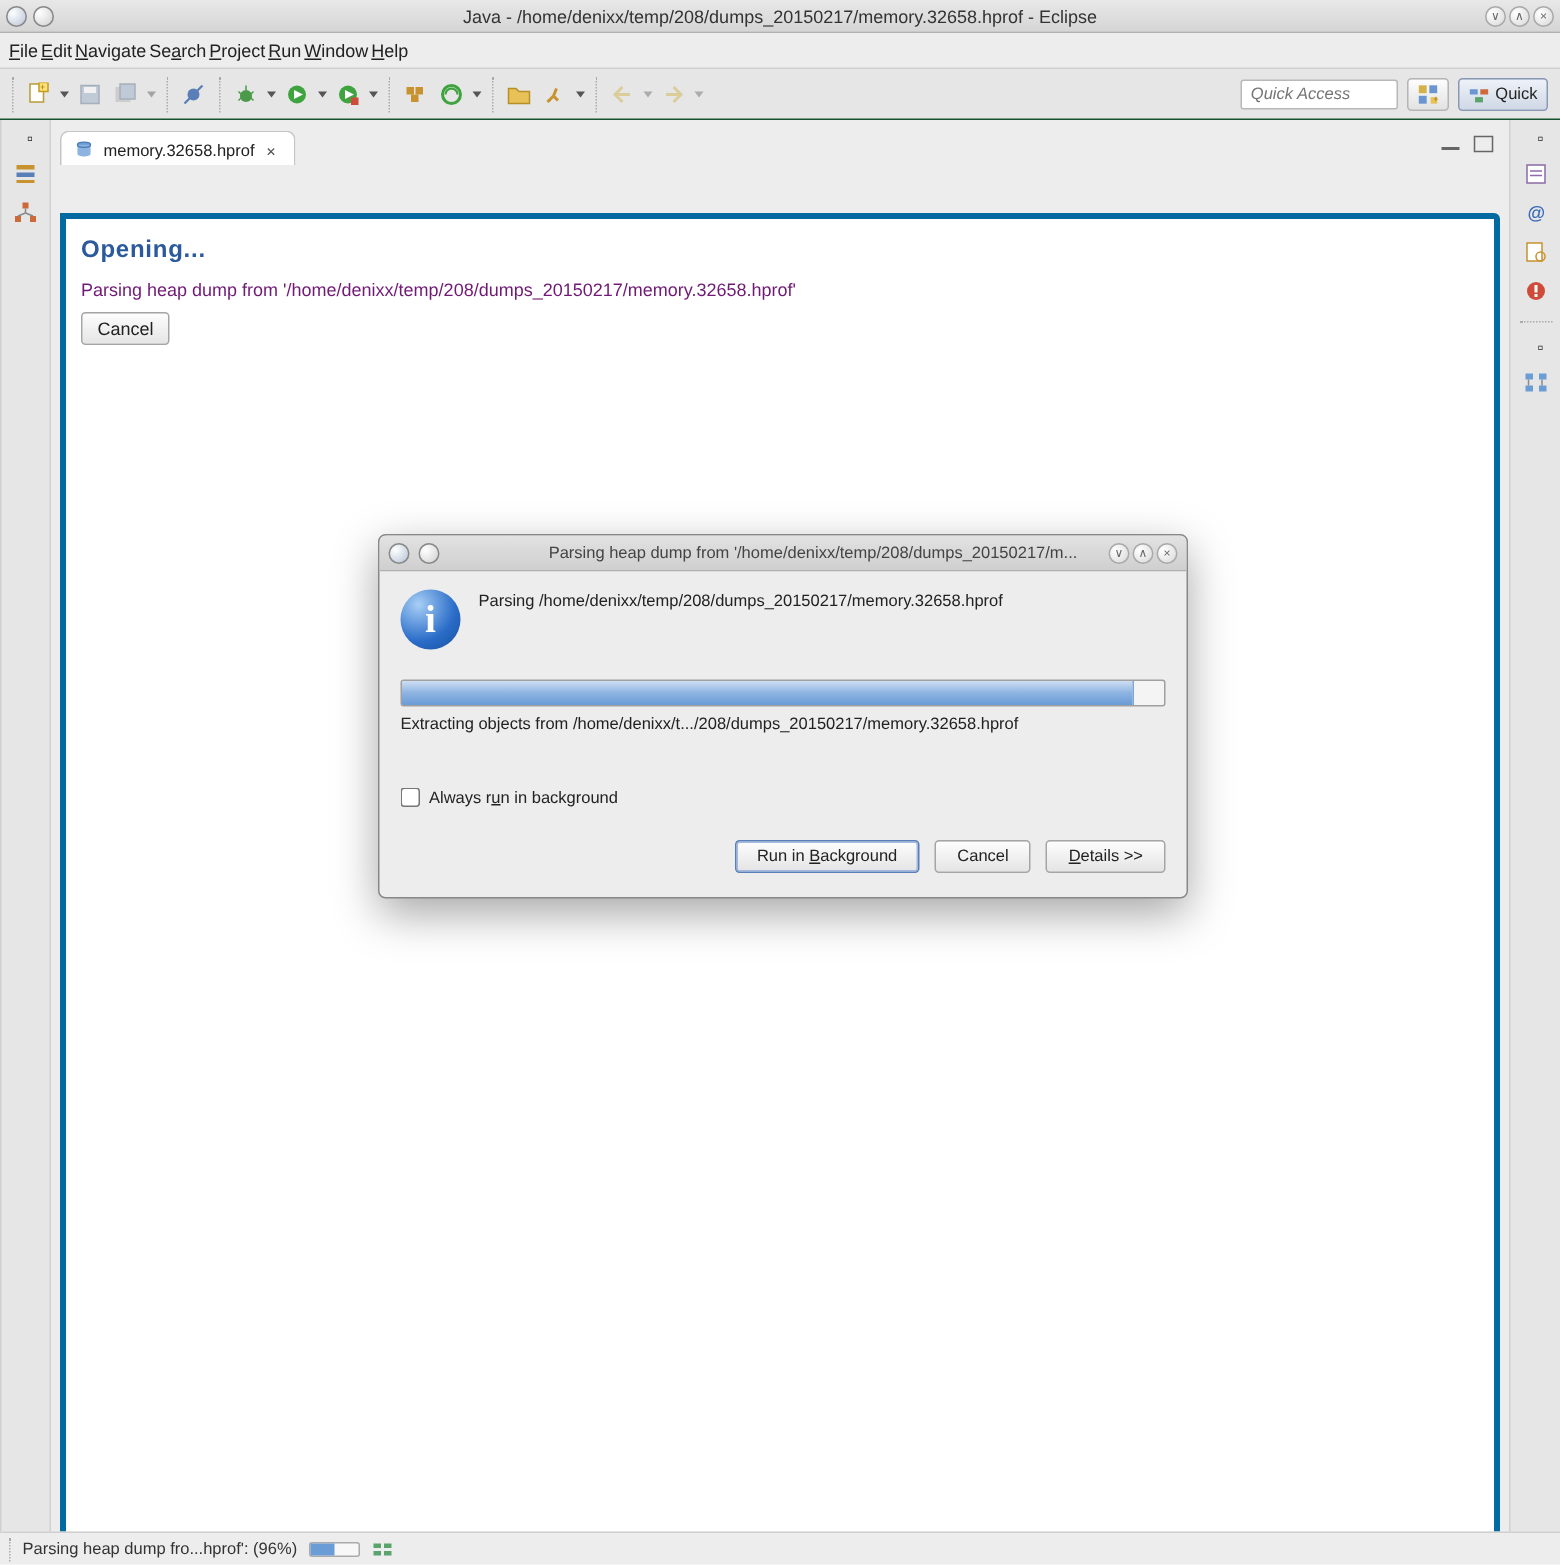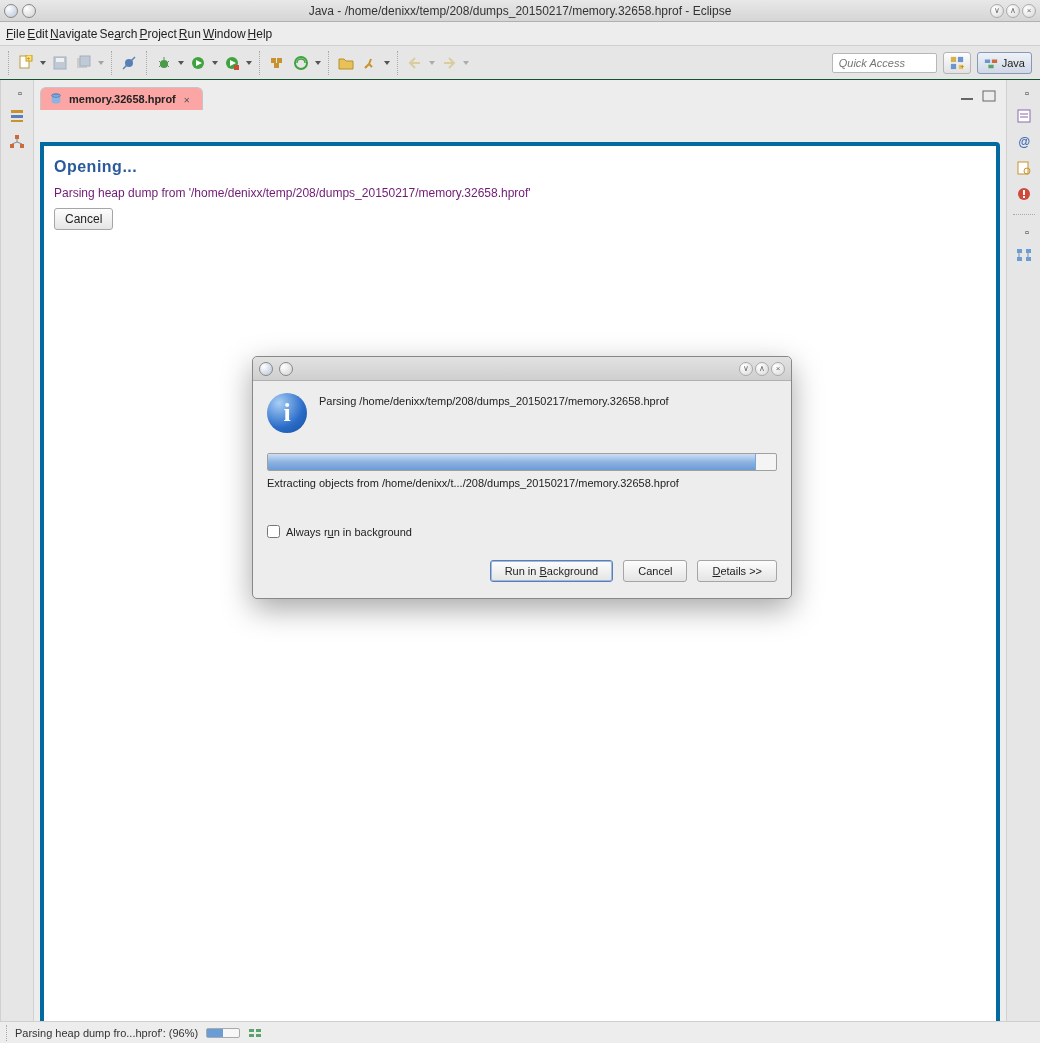--- a/index.html
+++ b/index.html
@@ -80,30 +80,29 @@
   display:flex; flex-direction:column;
 }
 .tab-bar {
   height: 24px;
   display:flex;
   align-items:flex-end;
   background: transparent;
   position:relative;
 }
 .tab {
-  background:#fca5a5;
+  background:#ffffff;
   border:1px solid #c5c5c5;
   border-bottom:none;
   border-top-left-radius:6px;
   border-top-right-radius:6px;
   padding: 3px 10px 3px 8px;
-  display:flex; align-items:center; gap:6px;
+  display:flex; align-items:flex-end; gap:6px;
   font-size:11px;
   height:23px;
-  font-weight:bold;
 }
 .tab-close { font-family: monospace; font-size:10px; color:#555; padding:0 2px;}
 .tab-bar-right { position:absolute; right:4px; top:4px; display:flex; gap:8px;}
 .tab-bar-right div { width:14px; height:12px; }
 .editor-body {
   flex:1;
   background:#fff;
   border:4px solid #0369a1;
   border-radius: 0 4px 4px 4px;
   padding: 12px 10px;
@@ -300,21 +299,21 @@
           <rect x="10" y="10" width="5" height="5" fill="#e8c158"></rect>
           <text x="12" y="14" font-size="7" fill="#a07000">+</text>
         </svg>
     </div>
     <div class="persp-btn active">
       <svg width="14" height="14" viewBox="0 0 16 16">
           <rect x="1" y="4" width="6" height="4" fill="#6a95d0"></rect>
           <rect x="9" y="4" width="6" height="4" fill="#ce6a3a"></rect>
           <rect x="5" y="10" width="6" height="4" fill="#5aa36a"></rect>
         </svg>
-      <span>Java</span>
+      <span>Quick</span>
     </div>
   </div>
 </div>
 
 <div class="workbench">
   <div class="left-trim">
     <div class="trim-hdr">
         <span class="sm-icon">▫</span>
       </div>
     <div class="trim-icon">
@@ -420,20 +419,21 @@
         <rect x="1" y="8" width="5" height="3" fill="#5aa36a"></rect>
         <rect x="8" y="8" width="5" height="3" fill="#5aa36a"></rect>
       </svg>
     </span>
 </div>
 
 <div class="dialog">
   <div class="dialog-titlebar">
     <div class="tb-icon-left"></div>
     <div class="tb-icon-left" style="background:radial-gradient(circle at 30% 30%,#fff,#d0d0d0)"></div>
+    <div class="dialog-titlebar-title">Parsing heap dump from '/home/denixx/temp/208/dumps_20150217/m...</div>
     <div class="dialog-titlebar-right">
       <div class="tb-btn">∨</div>
       <div class="tb-btn">∧</div>
       <div class="tb-btn">×</div>
     </div>
   </div>
   <div class="dialog-body">
     <div class="dialog-row1">
       <div class="info-icon">
           <span>i</span>

